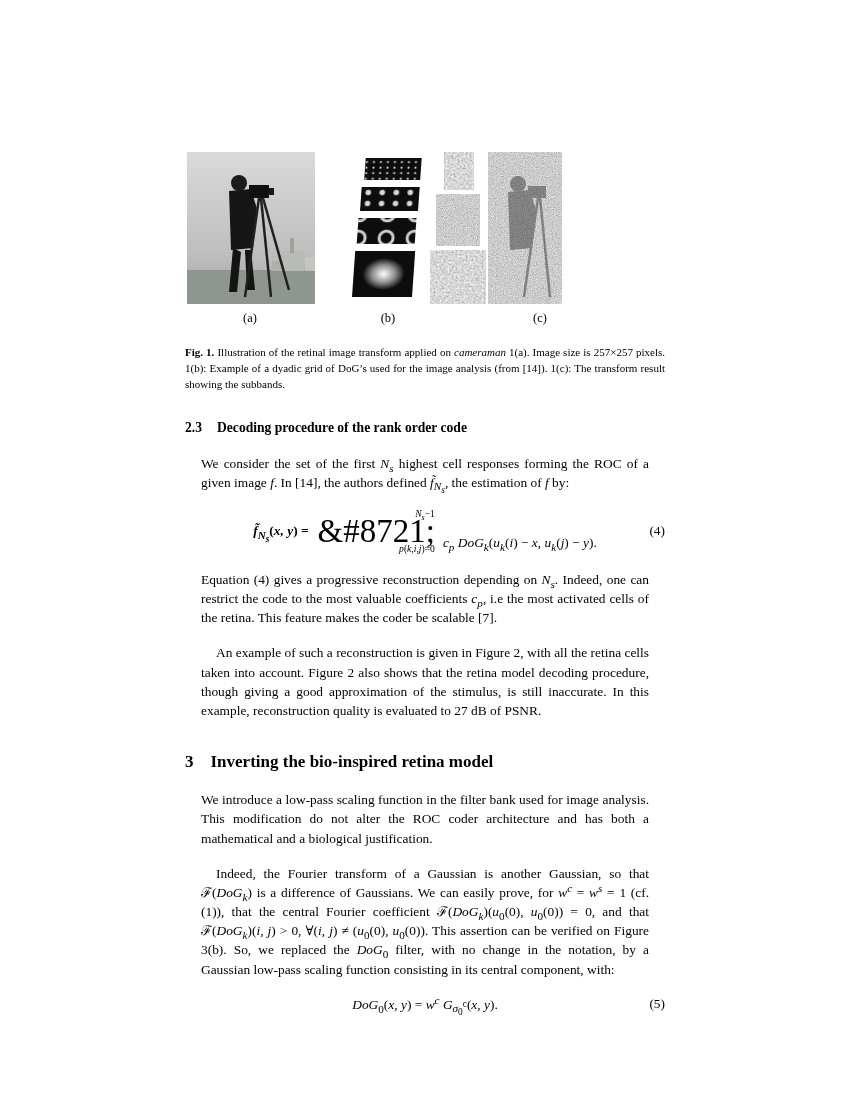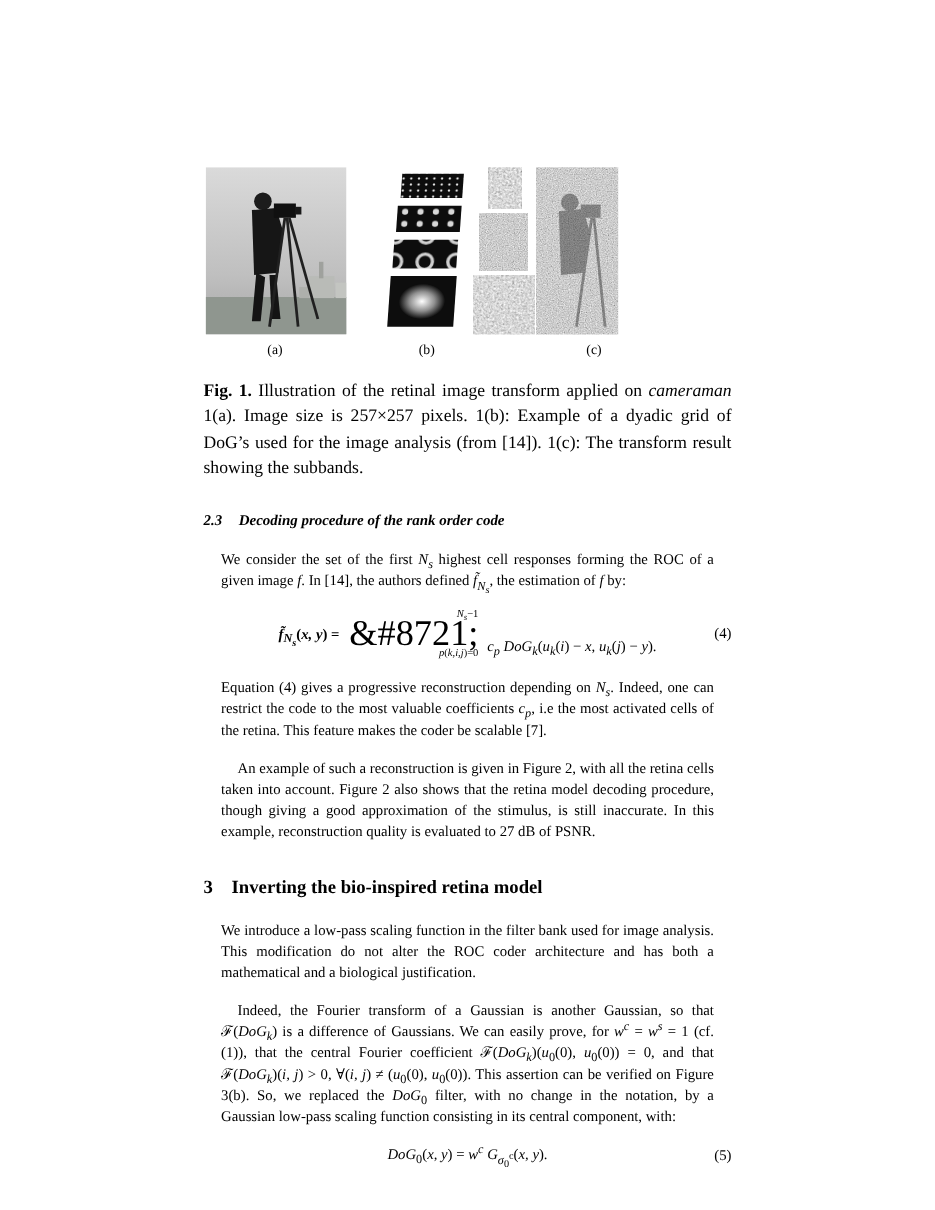--- a/index.html
+++ b/index.html
@@ -13,23 +13,23 @@
     font-size:13.4px;line-height:1.43;text-align:justify;
   }
   
   .figure{position:relative;height:178px;margin-bottom:14px;}
   .img{position:absolute;top:0;}
   .img-a{left:2px;}
   .img-b{left:165px;top:2px;}
   .img-c{left:245px;}
   .sublabel{position:absolute;top:158px;width:30px;text-align:center;font-size:12.5px;}
   .la{left:50px;} .lb{left:188px;} .lc{left:340px;}
-  .caption{font-size:16px;line-height:1.46;margin:0 0 0 0;font-family:Liberation Serif, serif;}
+  .caption{font-size:11px;line-height:1.46;margin:0 0 0 0;font-family:Liberation Serif, serif;}
   
-  .subheading{display:flex;font-size:13.6px;font-weight:bold;text-align:left;margin:26px 0 12px;font-style:italic;}
+  .subheading{display:flex;font-size:13.6px;font-weight:bold;text-align:left;margin:26px 0 12px;}
   .subheading .secnum{margin-right:15px;}
   .mainheading{display:flex;font-size:17px;font-weight:bold;text-align:left;margin:30px 0 6px;}
   .mainheading .secnum{margin-right:17px;}
   .subheading.tight{margin-top:18px;}
   
   p.body{margin:16px;}
   p.indent{text-indent:15px;}
   
   .equation{position:relative;display:flex;justify-content:center;align-items:center;margin:14px 0;text-align:center;}
   .eqbody{display:inline-flex;align-items:center;font-style:normal;}

